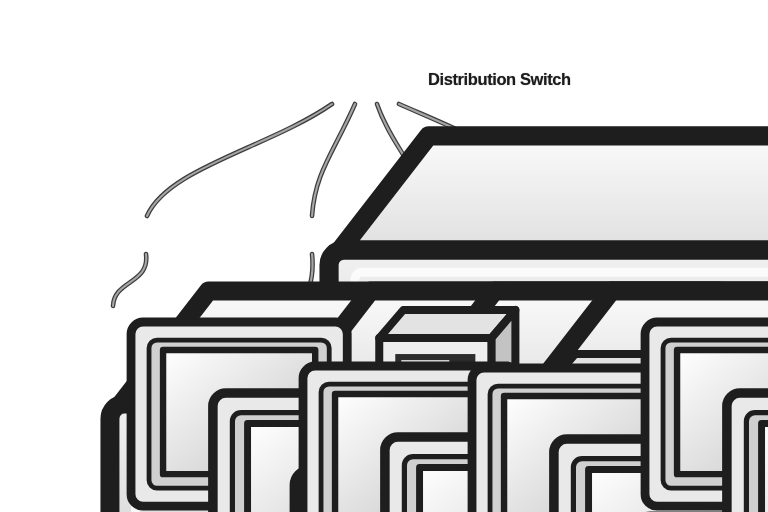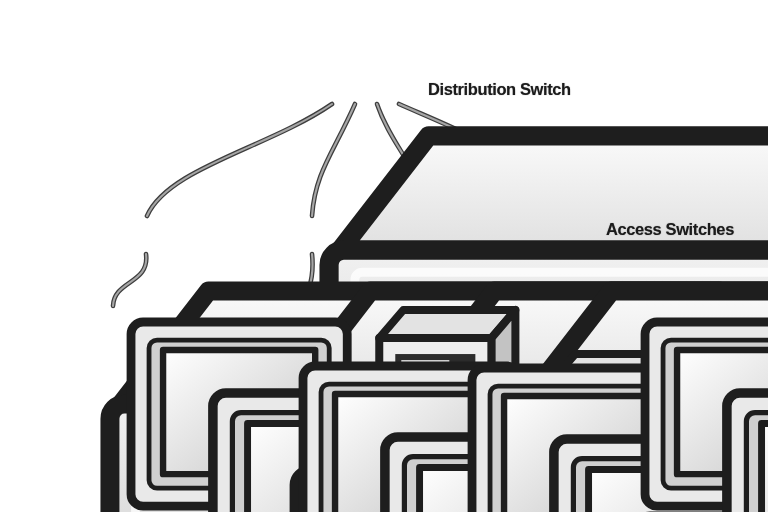--- a/index.html
+++ b/index.html
@@ -14,21 +14,21 @@
   .diagram-label{
     position:absolute;
     font-weight:bold;
     font-size:16.5px;
     letter-spacing:-0.4px;
     color:#1b1b1b;
     text-shadow:0 0 1px rgba(40,40,40,0.55);
     white-space:nowrap;
     transform:scaleY(1.04);
   }
-  .label-distribution{left:428px;top:80px;}
+  .label-distribution{left:428px;top:70px;}
   .label-access{left:606px;top:220px;}
 
   .cable-casing{fill:none;stroke:#3e3e3e;stroke-width:4.6;stroke-linecap:round;}
   .cable-core{fill:none;stroke:#a6a6a6;stroke-width:2.1;stroke-linecap:round;}
 
   .dev-stroke{stroke:#1e1e1e;stroke-linejoin:round;}
 </style>
 </head>
 <body>
 
@@ -176,14 +176,13 @@
     <use href="#switch" transform="translate(502,212) scale(0.95)"></use>
 
     <use href="#pcgroup" transform="translate(42,298) scale(0.92)"></use>
     <use href="#pcgroup" transform="translate(214,342) scale(0.92)"></use>
     <use href="#pcgroup" transform="translate(383,344) scale(0.92)"></use>
     <use href="#pcgroup" transform="translate(556,298) scale(0.92)"></use>
   </svg>
 
   <div class="diagram-label label-distribution">Distribution Switch</div>
 
-  <div class="diagram-label label-access">Access Switches</div>
 </div>
 
 </body></html>

